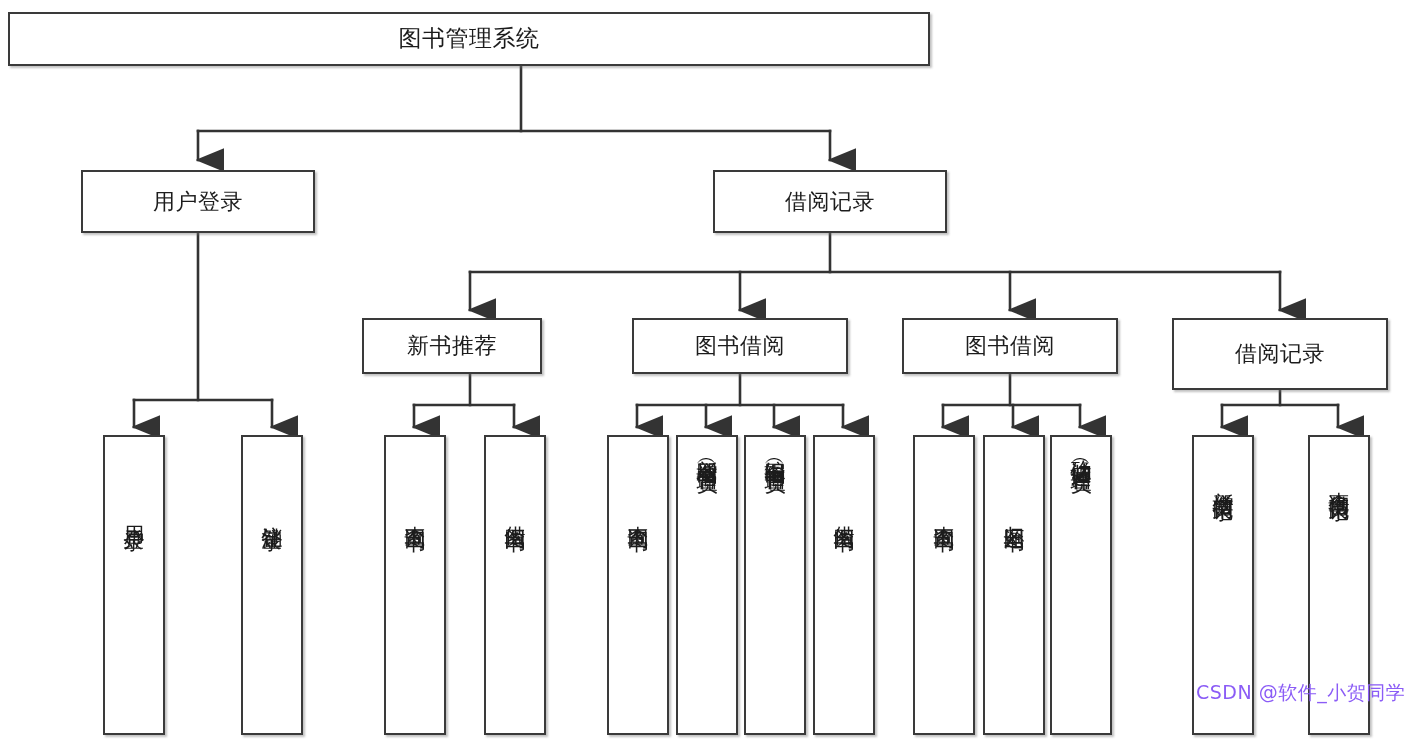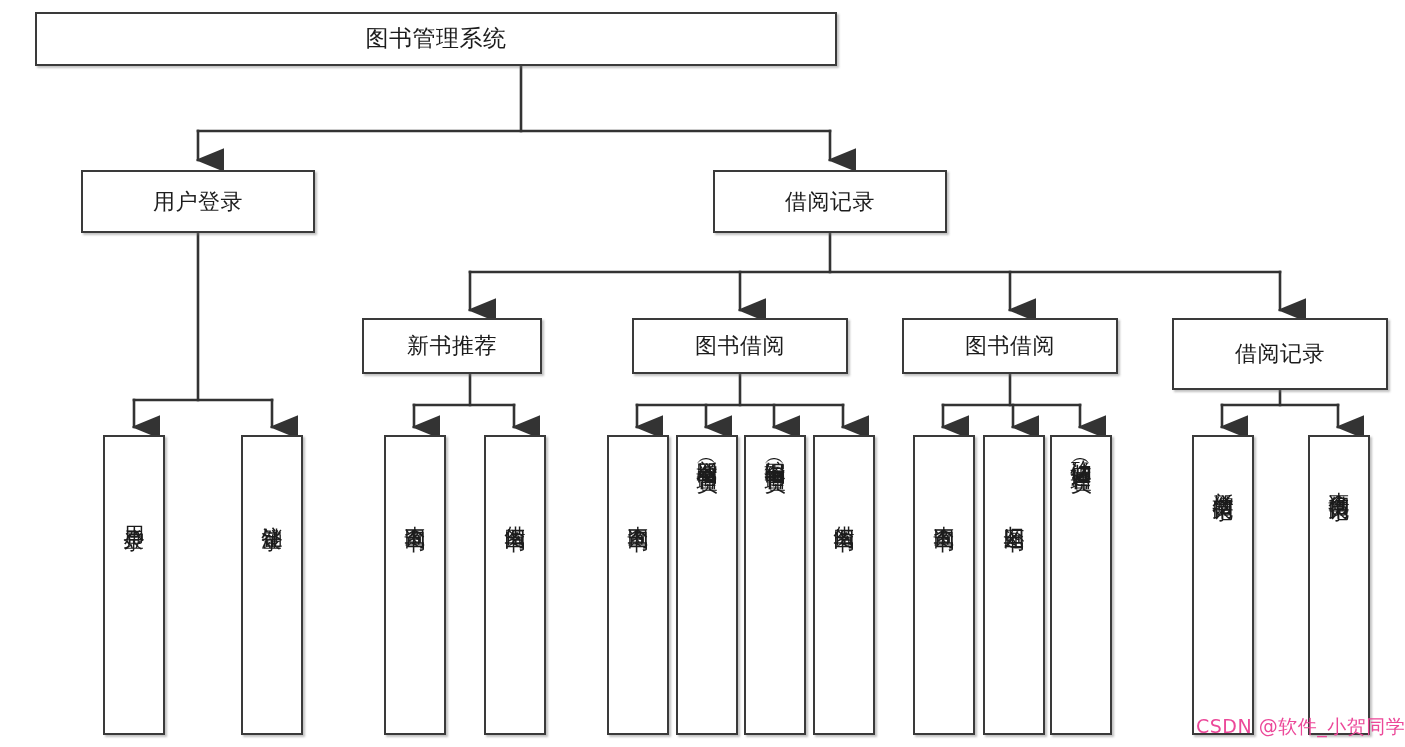--- a/index.html
+++ b/index.html
@@ -54,23 +54,23 @@
     font-size: 21px;
     line-height: 1.05;
     letter-spacing: 2px;
     white-space: nowrap;
   }
   .node.root .node-label { font-size: 23px; }
 
   .watermark {
     position: absolute;
     left: 1196px;
-    top: 714px;
+    top: 680px;
     font-size: 19px;
-    color: #ec4899;
+    color: #8b5cf6;
     white-space: nowrap;
     letter-spacing: 0.5px;
     pointer-events: none;
   }
 </style>
 </head>
 <body>
 
 <svg id="diagram" viewBox="0 0 1405 747" xmlns="http://www.w3.org/2000/svg">
   <defs>
@@ -115,21 +115,21 @@
     <path d="M 1013 405 L 1013 427" marker-end="url(#arrow)"></path>
     <path d="M 1080 405 L 1080 427" marker-end="url(#arrow)"></path>
 
     <path d="M 1280 374 L 1280 405"></path>
     <path d="M 1222 405 L 1338 405"></path>
     <path d="M 1222 405 L 1222 427" marker-end="url(#arrow)"></path>
     <path d="M 1338 405 L 1338 427" marker-end="url(#arrow)"></path>
   </g>
 </svg>
 
-<div class="node horizontal root" style="left:35px; top:12px; width:802px; height:54px;">
+<div class="node horizontal root" style="left:8px; top:12px; width:922px; height:54px;">
   <span class="node-label">图书管理系统</span>
 </div>
 
 <div class="node horizontal" style="left:81px; top:170px; width:234px; height:63px;">
   <span class="node-label">用户登录</span>
 </div>
 <div class="node horizontal" style="left:713px; top:170px; width:234px; height:63px;">
   <span class="node-label">借阅记录</span>
 </div>
 

